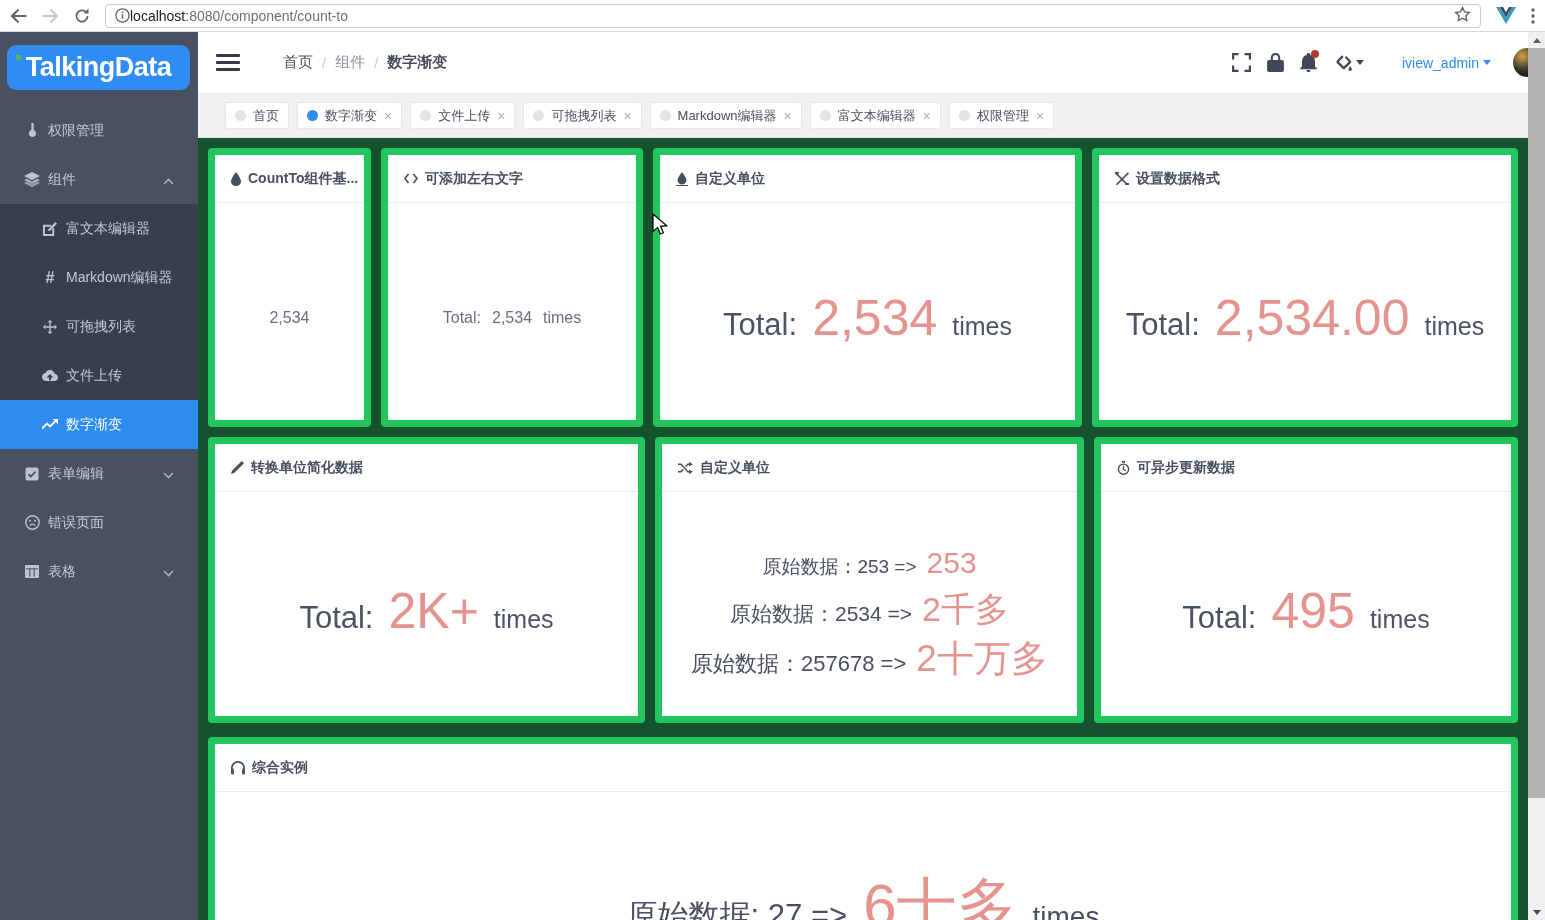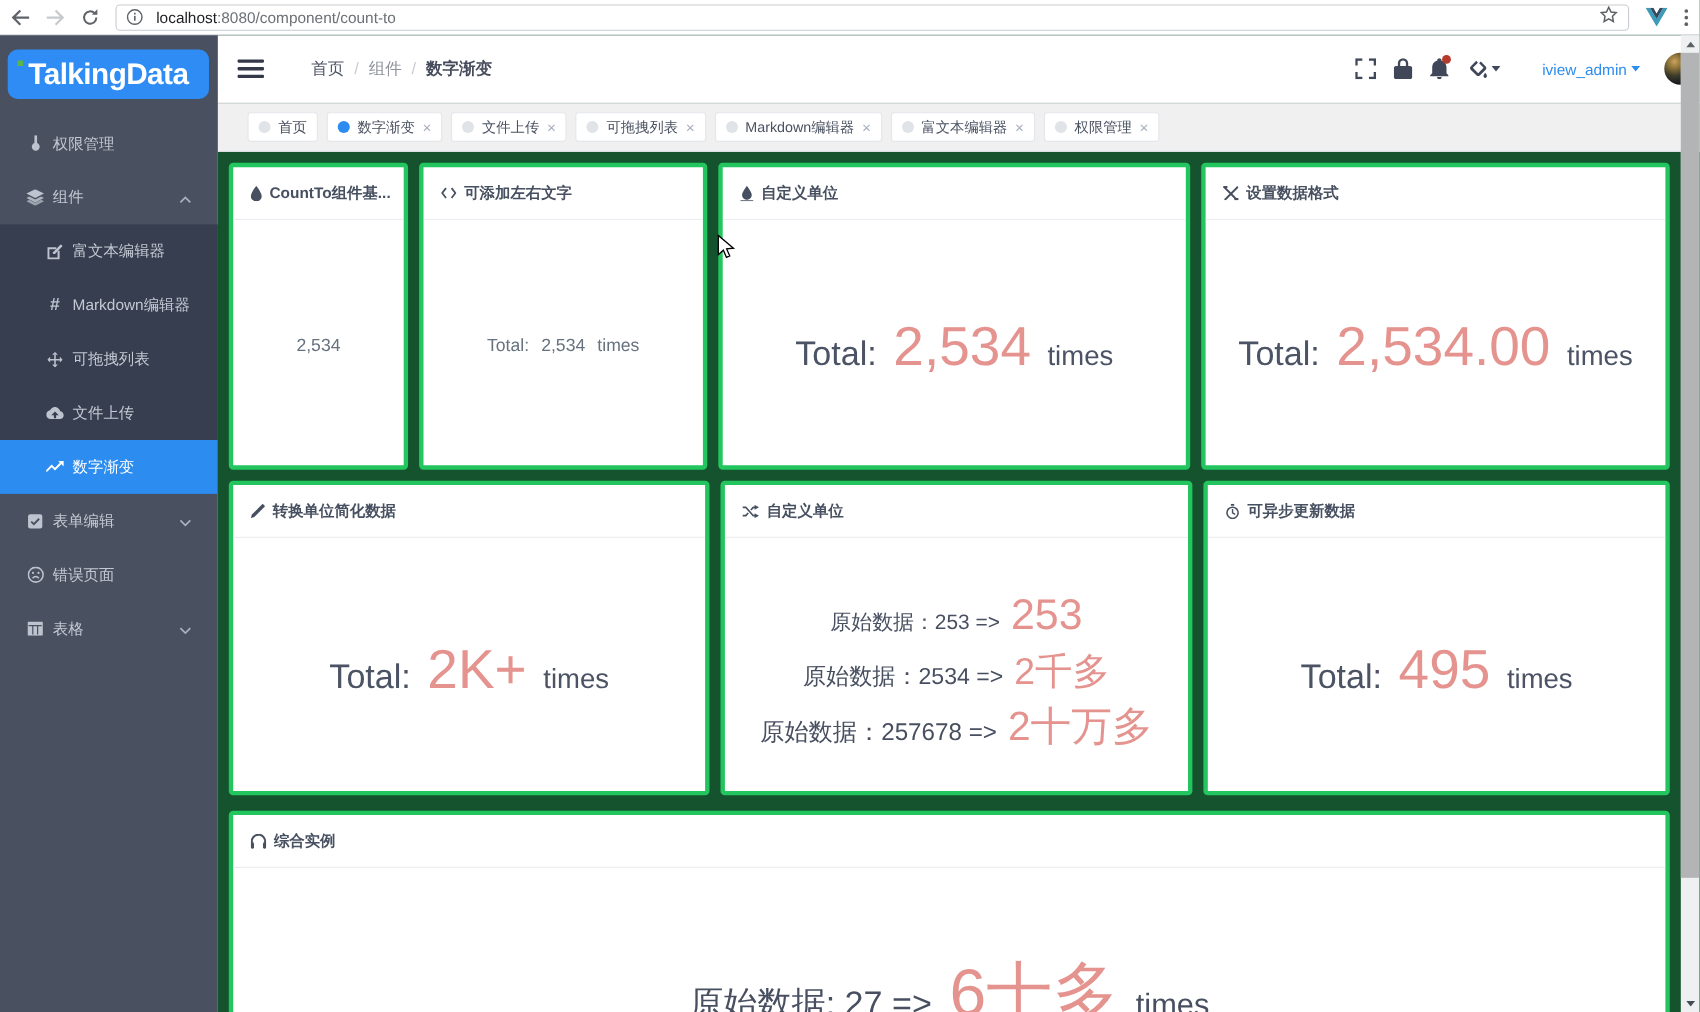--- a/index.html
+++ b/index.html
@@ -1,20 +1,20 @@
 <!DOCTYPE html>
 <html><head>
 <meta charset="utf-8">
 <style>
 *{box-sizing:border-box;margin:0;padding:0}
 html,body{width:1545px;height:920px;overflow:hidden;font-family:"Liberation Sans",sans-serif}
 #page{position:relative;width:1545px;height:920px;background:#fff}
 
 .chrome{position:absolute;left:0;top:0;width:1545px;height:32px;background:#fff;border-bottom:1px solid #d5d9dd;display:flex;align-items:center;padding:0 10px;gap:15px}
-.urlbar{width:1384px;height:24px;border:1px solid #c8ccd0;border-radius:4px;display:flex;align-items:center;padding:0 9px;gap:12px;background:#fff}
+.urlbar{width:1384px;height:24px;border:1px solid #c8ccd0;border-radius:4px;display:flex;align-items:center;padding:0 9px;gap:0;background:#fff}
 .url{font-size:14px;color:#202124;white-space:nowrap}
 .url .path{color:#6b7075}
 .star{margin-left:auto}
 
 .sidebar{position:absolute;left:0;top:32px;width:198px;height:888px;background:#495060}
 .logo{position:relative;margin:13px 8px 0 7px;height:45px;background:#2f8cf4;border-radius:9px;color:#fff;display:flex;align-items:center;justify-content:center;font-weight:bold;font-size:27px;letter-spacing:-.5px}
 .logo .greendot{position:absolute;left:9px;top:10px;width:5px;height:5px;background:#59b54c}
 .menu{margin-top:16px}
 .mitem{height:49px;display:flex;align-items:center;padding:0 24px 0 23px;color:#c3c9d3;font-size:14px;cursor:pointer}
 .mitem .mic{width:18px;display:flex;justify-content:center;margin-right:7px;color:#bdc4cf}
@@ -44,32 +44,32 @@
 .tagbar{height:44px;display:flex;align-items:center;padding:0 8px 0 27px;border-bottom:1px solid #e2e4e8;background:#f0f0f0}
 .tag{height:27px;background:#fff;border:1px solid #e3e6ea;border-radius:3px;display:flex;align-items:center;padding:0 9px;font-size:13px;color:#495060;margin-right:8px;cursor:pointer}
 .tag .dot{width:11px;height:11px;border-radius:50%;background:#e0e3e7;margin-right:7px}
 .tag .dot.blue{background:#2d8cf0}
 .tag .x{color:#a9b1bc;font-size:14px;margin-left:7px;line-height:1}
 
 .content{padding:10px;height:782px;overflow:hidden}
 .row{display:flex;gap:10px}
 .row2{margin-top:10px}
 .row3{margin-top:14px}
-.card{background:#fff;border:4px solid #22c55e;border-radius:4px;overflow:hidden}
+.card{background:#fff;border:7px solid #22c55e;border-radius:4px;overflow:hidden}
 .ct{height:48px;display:flex;align-items:center;padding:0 16px;font-size:14px;font-weight:bold;color:#475060;border-bottom:1px solid #eaedf1;white-space:nowrap}
 .ct .cic{margin-right:7px;display:flex;align-items:center;color:#475060}
 .cb{display:flex;align-items:center;justify-content:center}
 .plain{color:#67727f;font-size:16px;display:flex;align-items:baseline;gap:11px}
 .bigline{display:flex;align-items:baseline;gap:15px}
 .lbl{font-size:31px;color:#4b5365}
 .num{font-size:50px;color:#e4938f}
 .tms{font-size:25px;color:#4b5365}
 .convs{display:flex;flex-direction:column;gap:9px;align-items:center;margin-top:6px}
 .cline{display:flex;align-items:baseline;justify-content:center;gap:10px;line-height:1.15}
-.cl1 .clab{font-size:19px}.cl1 .cval{font-size:39px}
+.cl1 .clab{font-size:19px}.cl1 .cval{font-size:30px}
 .cl2 .clab{font-size:21px}.cl2 .cval{font-size:34px}
 .cl3 .clab{font-size:22px}.cl3 .cval{font-size:37px}
 .clab{color:#474f60}
 .cval{color:#e4938f}
 .finline{display:flex;align-items:baseline;gap:16px}
 .finline .flab{font-size:31px;color:#474f60}
 .finline .fval{font-size:60px;color:#e4938f}
 .finline .ftms{font-size:28px;color:#474f60}
 
 .c-basic{width:163px;height:279px}.c-text{width:262px;height:279px}.c-style{width:429px;height:279px}.c-format{width:426px;height:279px}

